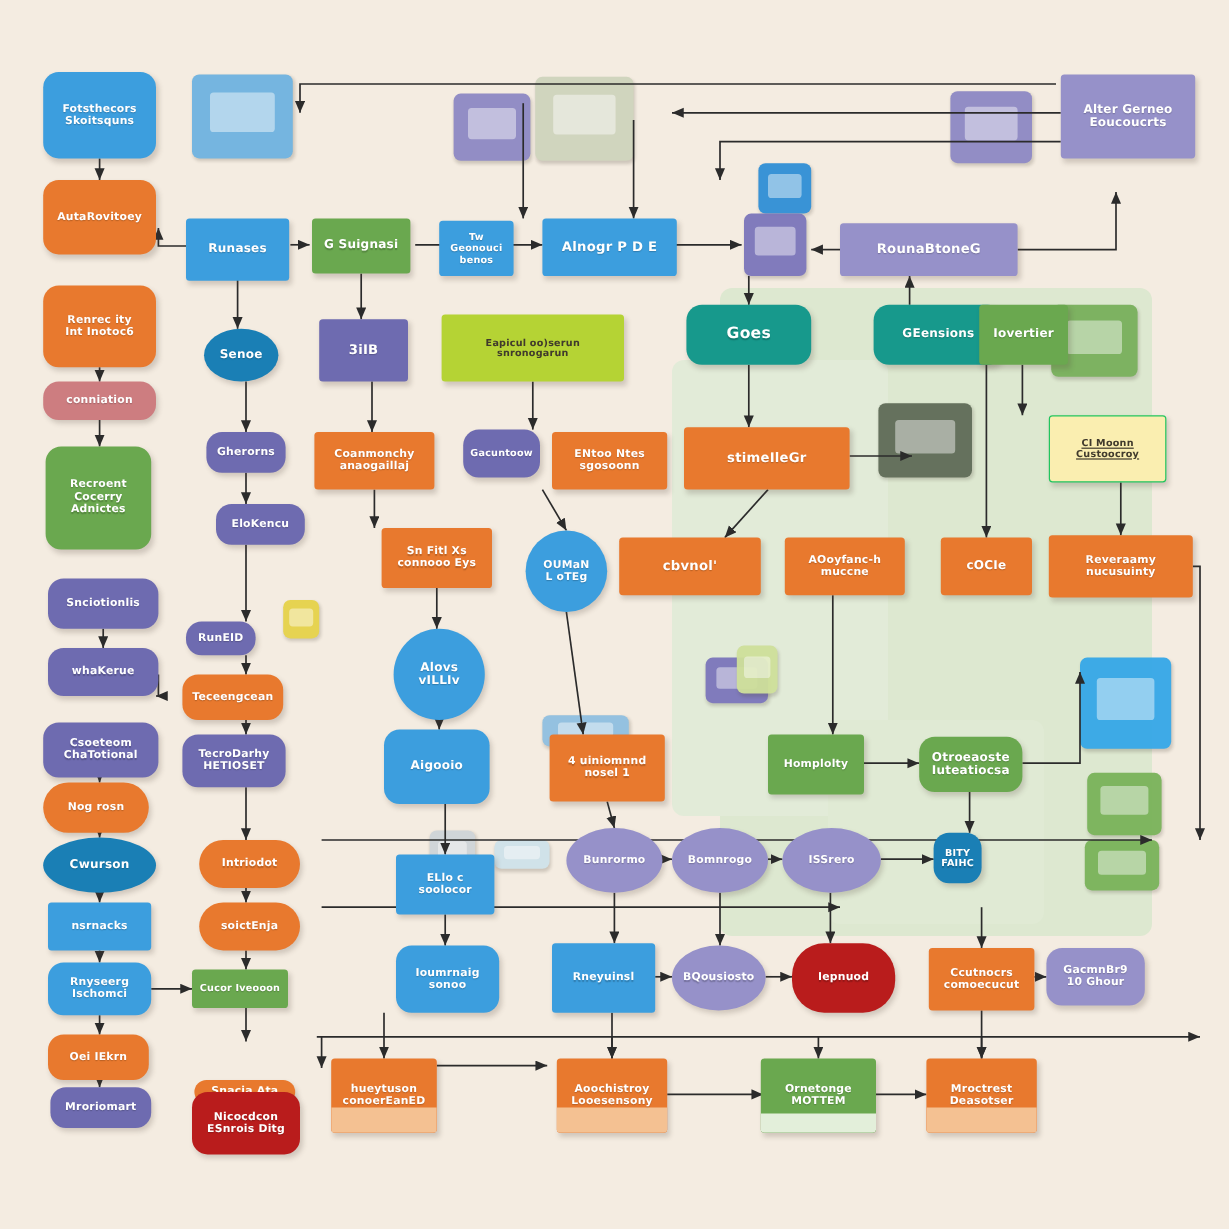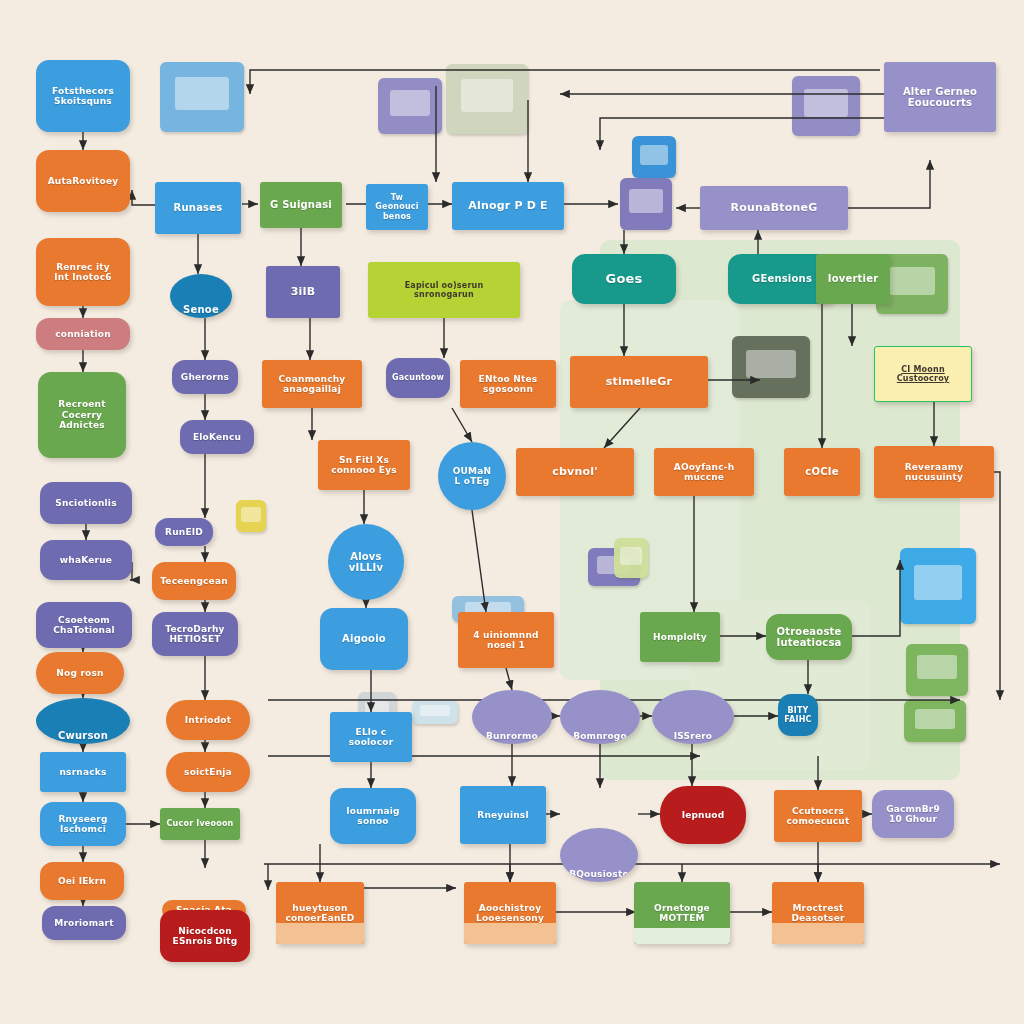--- a/index.html
+++ b/index.html
@@ -29,21 +29,21 @@
     box-sizing:border-box;
     padding:3px 5px;
     overflow:hidden;
     text-shadow:0 1px 1px rgba(0,0,0,.22);
     box-shadow:2px 3px 4px rgba(80,70,60,.22);
     filter:blur(.25px);
   }
   .rect{border-radius:3px;}
   .round{border-radius:13px;}
   .pill{border-radius:40px;}
-  .ellipse{border-radius:50%;align-items:flex-end;}
+  .ellipse{border-radius:50%;}
   .circle{border-radius:50%;}
   .note{
     color:#4a4436;text-shadow:none;border:1px solid #22c55e;border-radius:3px;text-decoration:underline;
   }
   .stripe::after{
     content:"";position:absolute;left:0;right:0;bottom:0;height:34%;
     background:#f4c192;border-radius:0 0 3px 3px;
   }
   .stripe-g::after{
     content:"";position:absolute;left:0;right:0;bottom:0;height:26%;
@@ -359,21 +359,21 @@
       </div>
       <div class="node rect" style="left: 570px; top: 356px; width: 138px; height: 52px; background: rgb(232, 121, 46); font-size: 11px;">
         <span>stimeIleGr</span>
       </div>
       <div class="node rect" style="left: 516px; top: 448px; width: 118px; height: 48px; background: rgb(232, 121, 46); font-size: 11px;">
         <span>cbvnol'</span>
       </div>
       <div class="node ellipse" style="left: 560px; top: 690px; width: 80px; height: 54px; background: rgb(150, 145, 201); font-size: 9px;">
         <span>Bomnrogo</span>
       </div>
-      <div class="node ellipse" style="left: 560px; top: 828px; width: 78px; height: 54px; background: rgb(150, 145, 201); font-size: 9px;">
+      <div class="node ellipse" style="left: 560px; top: 788px; width: 78px; height: 54px; background: rgb(150, 145, 201); font-size: 9px;">
         <span>BQousiosto</span>
       </div>
       <div class="node rect stripe-g" style="left: 634px; top: 882px; width: 96px; height: 62px; background: rgb(106, 168, 79); font-size: 9px;">
         <span>Ornetonge<br>MOTTEM</span>
       </div>
       <div class="node rect" style="left: 700px; top: 186px; width: 148px; height: 44px; background: rgb(150, 145, 201); font-size: 11px;">
         <span>RounaBtoneG</span>
       </div>
       <div class="node round" style="left: 704px; top: 254px; width: 108px; height: 50px; background: rgb(23, 153, 140); font-size: 10px; margin-left: 24px;">
         <span>GEensions</span>

